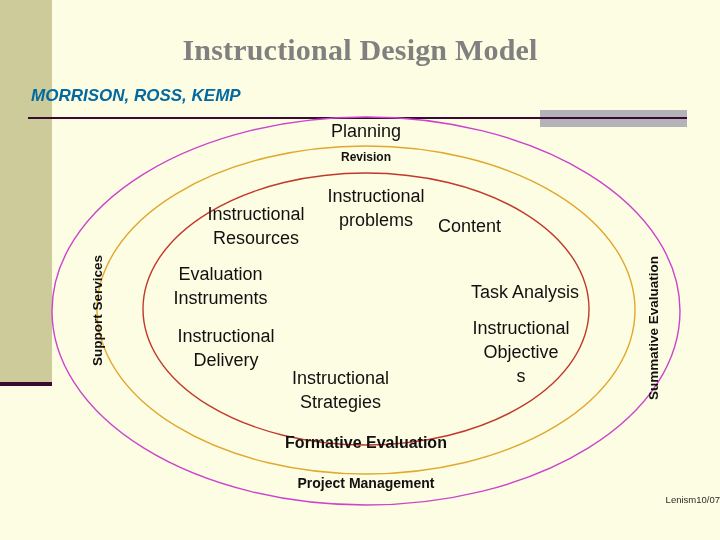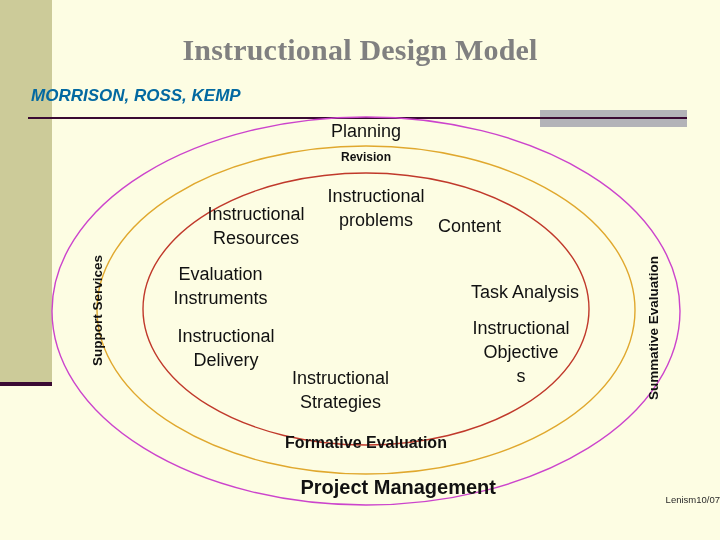--- a/index.html
+++ b/index.html
@@ -82,21 +82,21 @@
 
   <svg class="rings" viewBox="0 0 720 540">
     <ellipse cx="366" cy="311" rx="314" ry="194" fill="none" stroke="#CC44CC" stroke-width="1.4"></ellipse>
     <ellipse cx="366" cy="310" rx="269" ry="164" fill="none" stroke="#E0A82E" stroke-width="1.4"></ellipse>
     <ellipse cx="366" cy="309" rx="223" ry="136" fill="none" stroke="#C0392B" stroke-width="1.4"></ellipse>
   </svg>
 
   <div class="lbl c" style="left:266px;top:120px;width:200px;">Planning</div>
   <div class="lbl c b" style="left:266px;top:150px;width:200px;font-size:12px;">Revision</div>
   <div class="lbl c b" style="left:236px;top:432px;width:260px;font-size:16px;">Formative Evaluation</div>
-  <div class="lbl c b" style="left:236px;top:474px;width:260px;font-size:20px;text-align:right;">Project Management</div>
+  <div class="lbl c b" style="left:236px;top:474px;width:260px;font-size:14px;">Project Management</div>
 
   <div class="vlbl" style="left:90px;top:366px;">Support Services</div>
   <div class="vlbl" style="left:646px;top:400px;">Summative Evaluation</div>
 
   <div class="lbl c" style="left:316px;top:185px;width:120px;">Instructional
 problems</div>
 
   <div class="lbl c" style="left:196px;top:203px;width:120px;">Instructional
 Resources</div>
 

